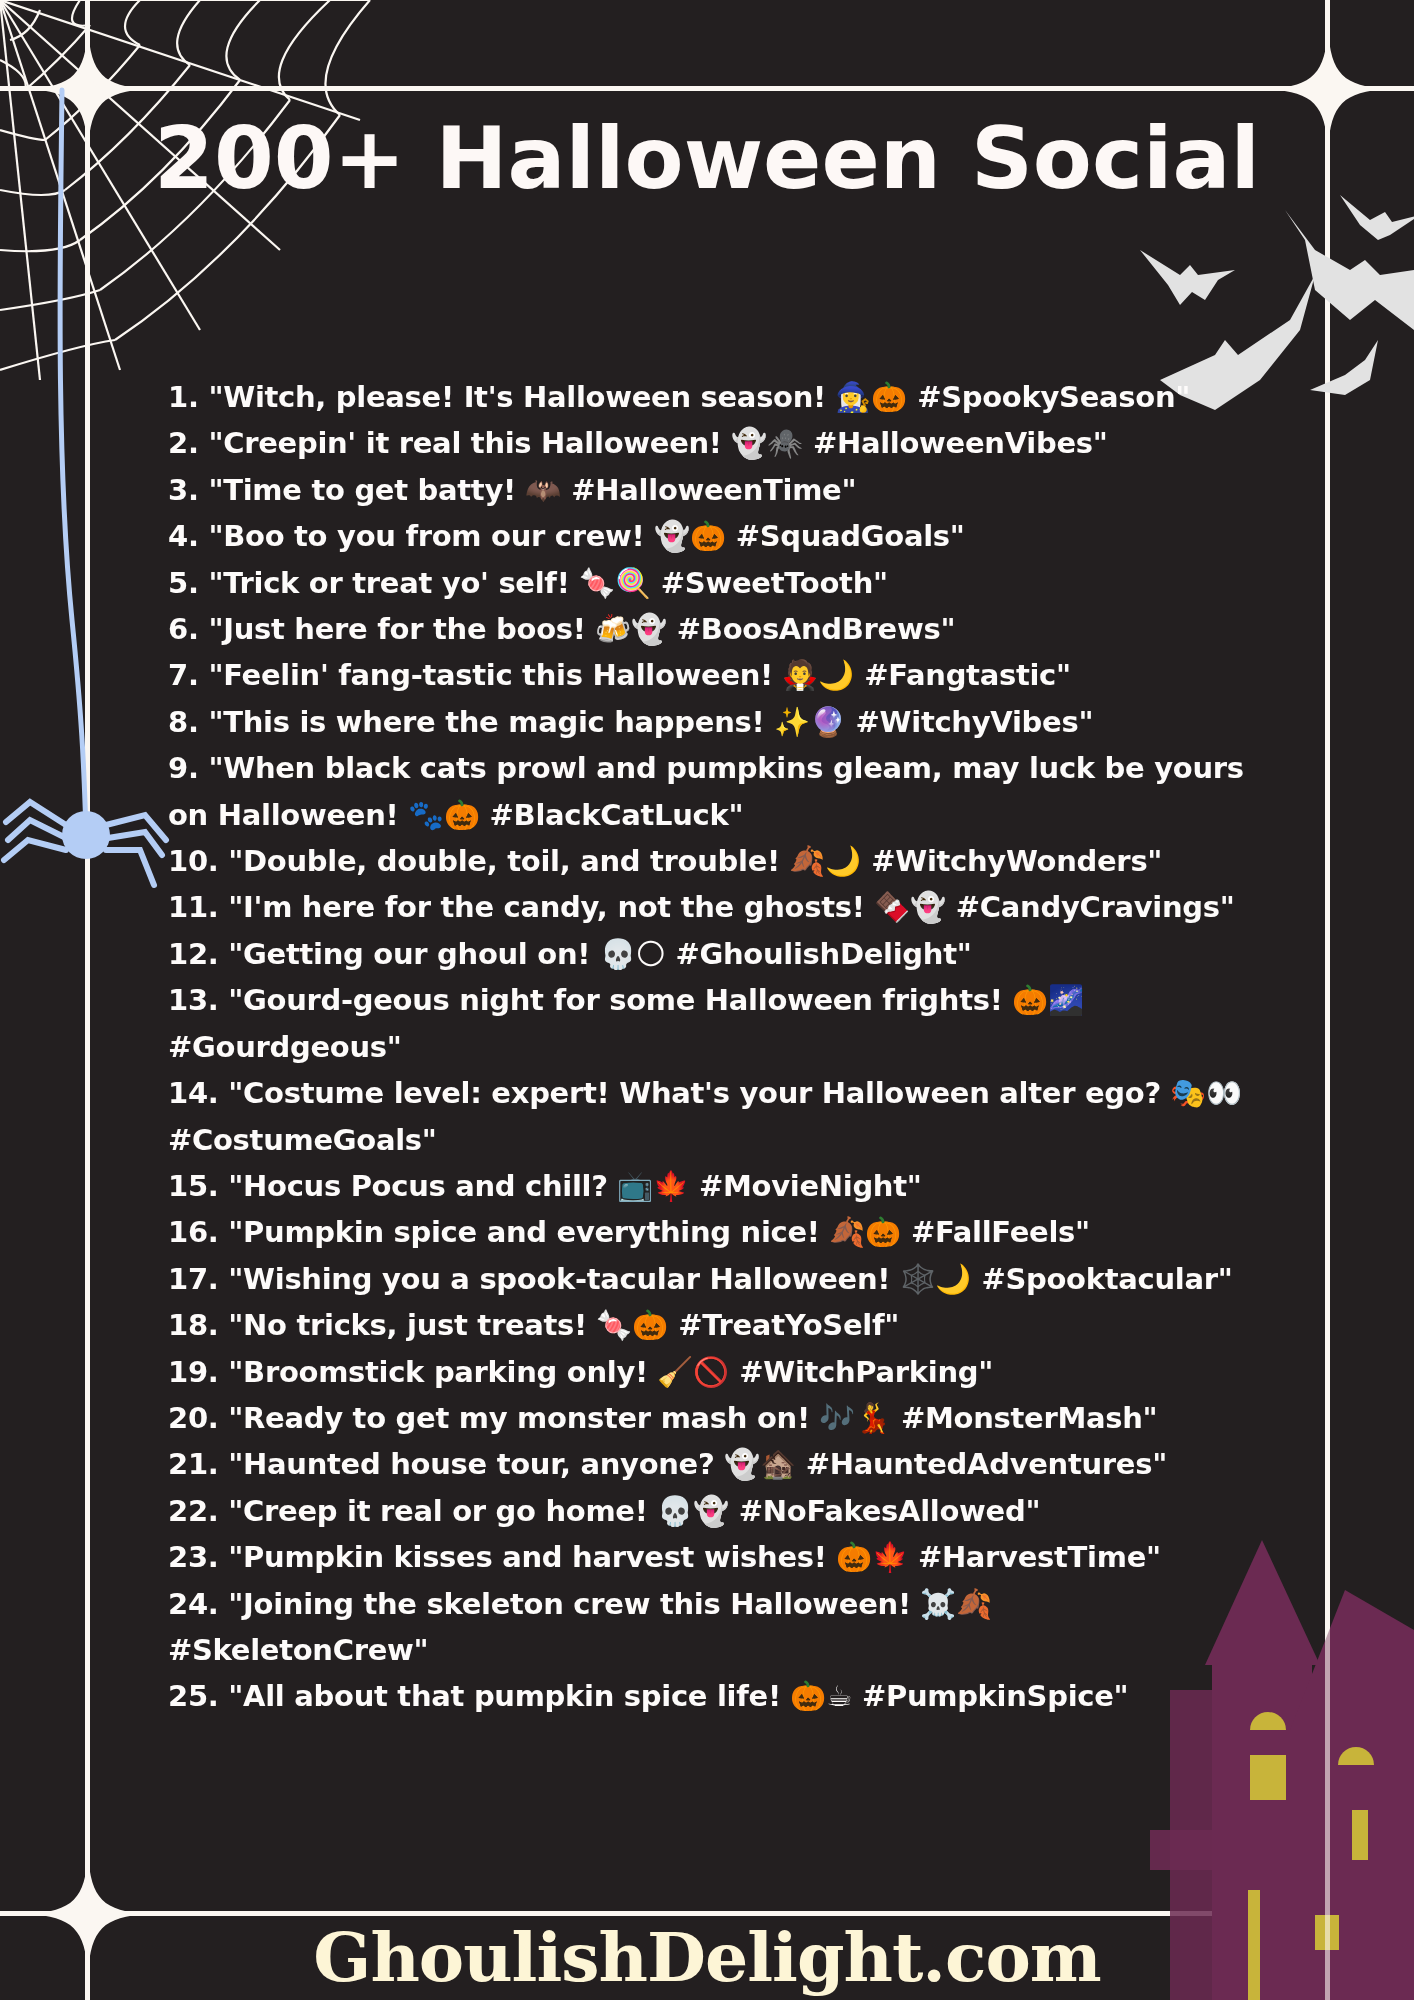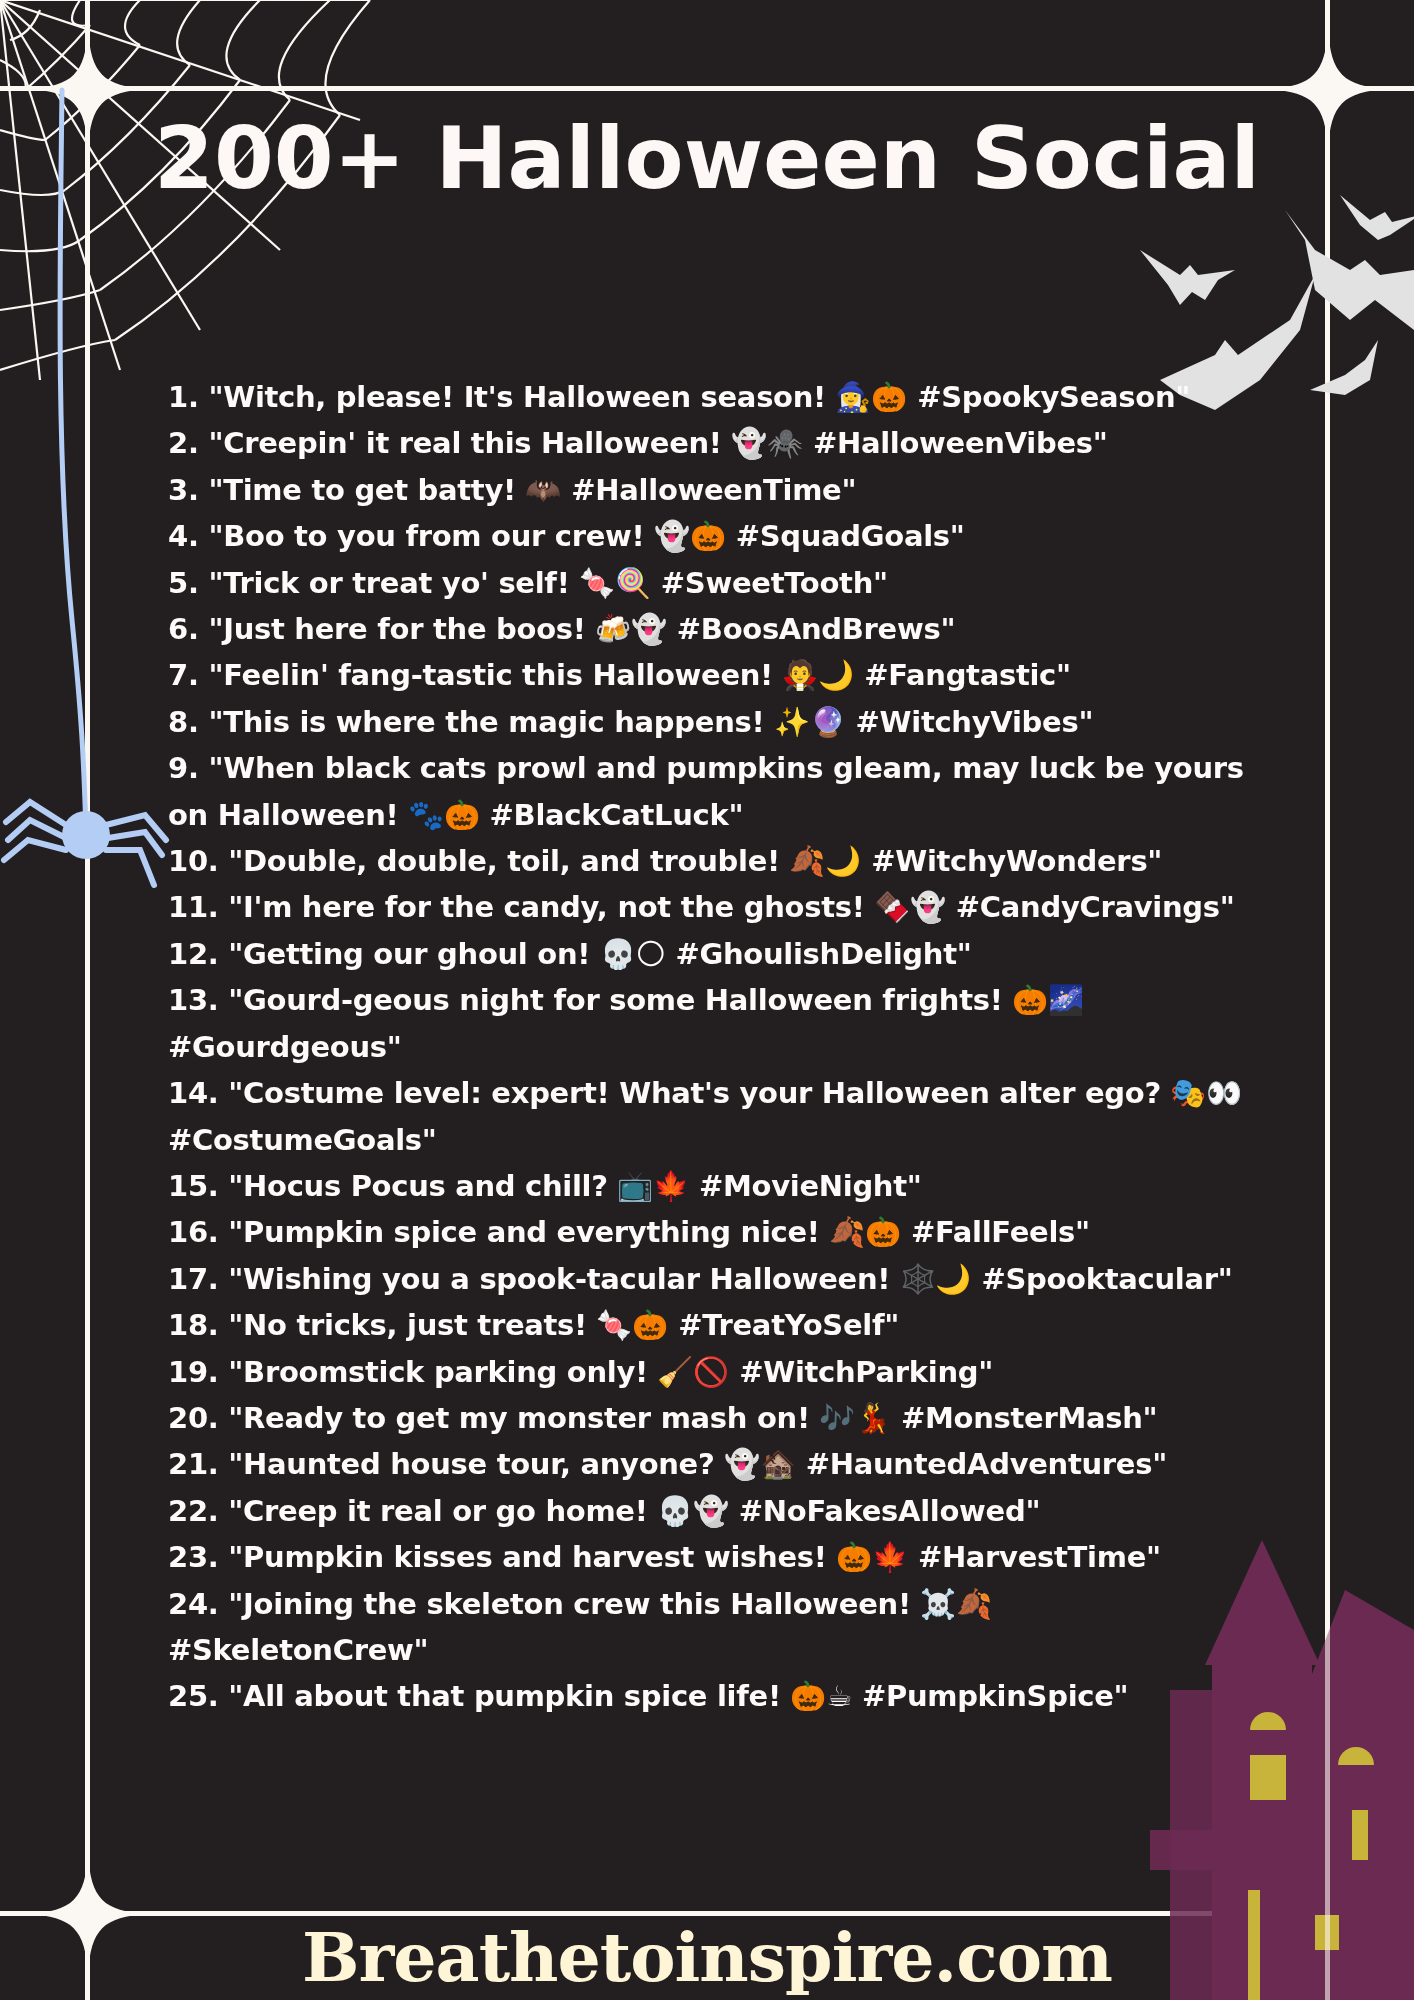--- a/index.html
+++ b/index.html
@@ -127,13 +127,13 @@
   <li>18. "No tricks, just treats! 🍬🎃 #TreatYoSelf"</li>
   <li>19. "Broomstick parking only! 🧹🚫 #WitchParking"</li>
   <li>20. "Ready to get my monster mash on! 🎶💃 #MonsterMash"</li>
   <li>21. "Haunted house tour, anyone? 👻🏚️ #HauntedAdventures"</li>
   <li>22. "Creep it real or go home! 💀👻 #NoFakesAllowed"</li>
   <li>23. "Pumpkin kisses and harvest wishes! 🎃🍁 #HarvestTime"</li>
   <li>24. "Joining the skeleton crew this Halloween! ☠️🍂 #SkeletonCrew"</li>
   <li>25. "All about that pumpkin spice life! 🎃☕ #PumpkinSpice"</li>
 </ol>
 
-<div class="footer">Breathetoinspire.com</div>
+<div class="footer">GhoulishDelight.com</div>
 
 </body></html>

